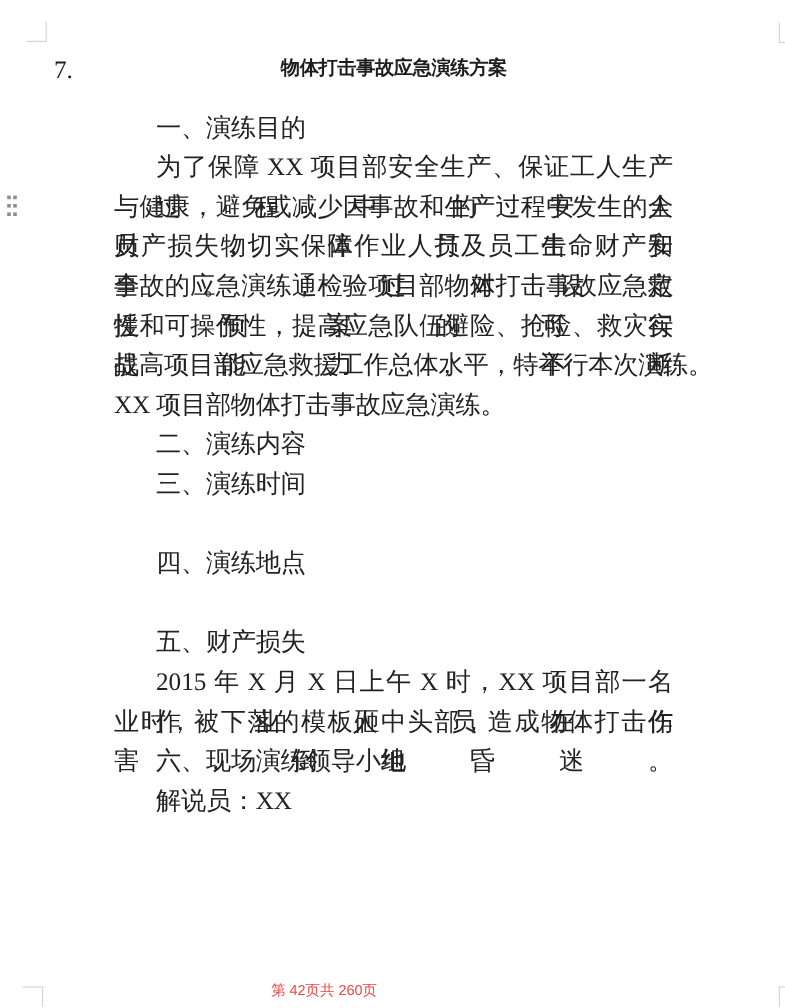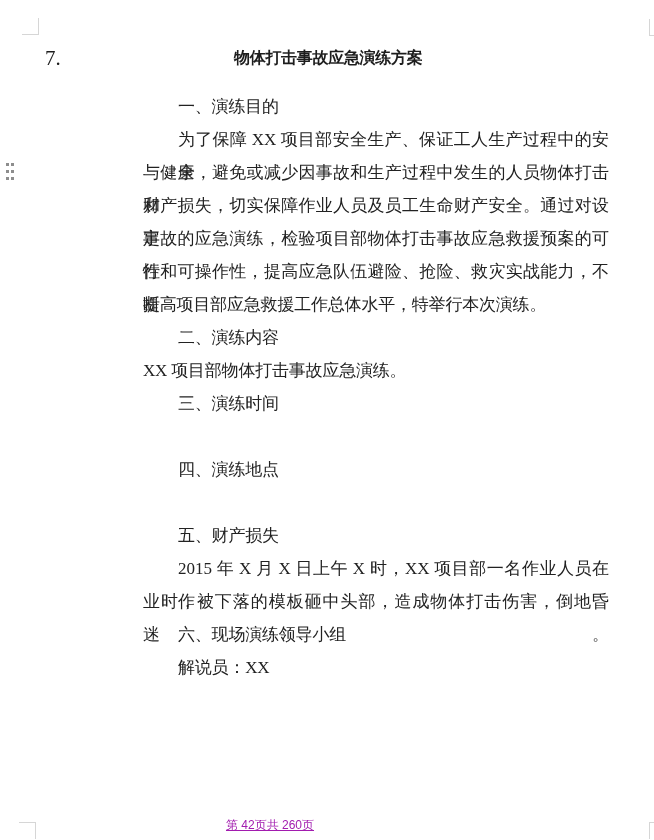--- a/index.html
+++ b/index.html
@@ -38,43 +38,41 @@
   }
   .doc-title{
     position:absolute;left:234px;top:44px;
     font-size:16px;line-height:28px;font-weight:bold;color:#1d1d1d;
     letter-spacing:-0.3px;white-space:nowrap;
   }
   
   .textblock{
     position:absolute;left:95px;top:90px;width:466px;
     color:#222222;
-    font-size:17px;
-    margin-left:48px;
+    font-size:21px;
   }
   .line{
     height:33px;line-height:33px;
     white-space:nowrap;
     letter-spacing:-0.2px;
   }
   .line.indent{padding-left:35px;}
   .line.fill{
     white-space:normal;
     text-align:justify;
     text-align-last:justify;
     letter-spacing:0;
   }
   
   .footer{
     position:absolute;left:0;top:817px;width:540px;
     text-align:center;
     font-size:12px;line-height:16px;
-    color:#a21caf;
+    color:#ef4444;
     font-family:"Liberation Sans","DejaVu Sans",sans-serif;
-    text-decoration:underline;
   }
 </style>
 </head>
 <body>
 
 <div class="page">
 
   <div class="mark mark-tl"></div>
   <div class="mark mark-tr"></div>
   <div class="mark mark-bl"></div>
@@ -93,22 +91,22 @@
   <div class="doc-title">物体打击事故应急演练方案</div>
 
   <div class="textblock">
     <div class="line indent">一、演练目的</div>
     <div class="line indent fill">为了保障 XX 项目部安全生产、保证工人生产过程中的安全</div>
     <div class="line fill">与健康，避免或减少因事故和生产过程中发生的人员物体打击和</div>
     <div class="line fill">财产损失，切实保障作业人员及员工生命财产安全。通过对设定</div>
     <div class="line fill">事故的应急演练，检验项目部物体打击事故应急救援预案的可行</div>
     <div class="line fill">性和可操作性，提高应急队伍避险、抢险、救灾实战能力，不断</div>
     <div class="line">提高项目部应急救援工作总体水平，特举行本次演练。</div>
+    <div class="line">XX 项目部物体打击事故应急演练。</div>
     <div class="line indent">二、演练内容</div>
-    <div class="line">XX 项目部物体打击事故应急演练。</div>
     <div class="line indent">三、演练时间</div>
     <div class="line"></div>
     <div class="line indent">四、演练地点</div>
     <div class="line"></div>
     <div class="line indent">五、财产损失</div>
     <div class="line indent fill">2015 年 X 月 X 日上午 X 时，XX 项目部一名作业人员在作</div>
     <div class="line fill">业时，被下落的模板砸中头部，造成物体打击伤害，倒地昏迷。</div>
     <div class="line indent">六、现场演练领导小组</div>
     <div class="line indent">解说员：XX</div>
   </div>

